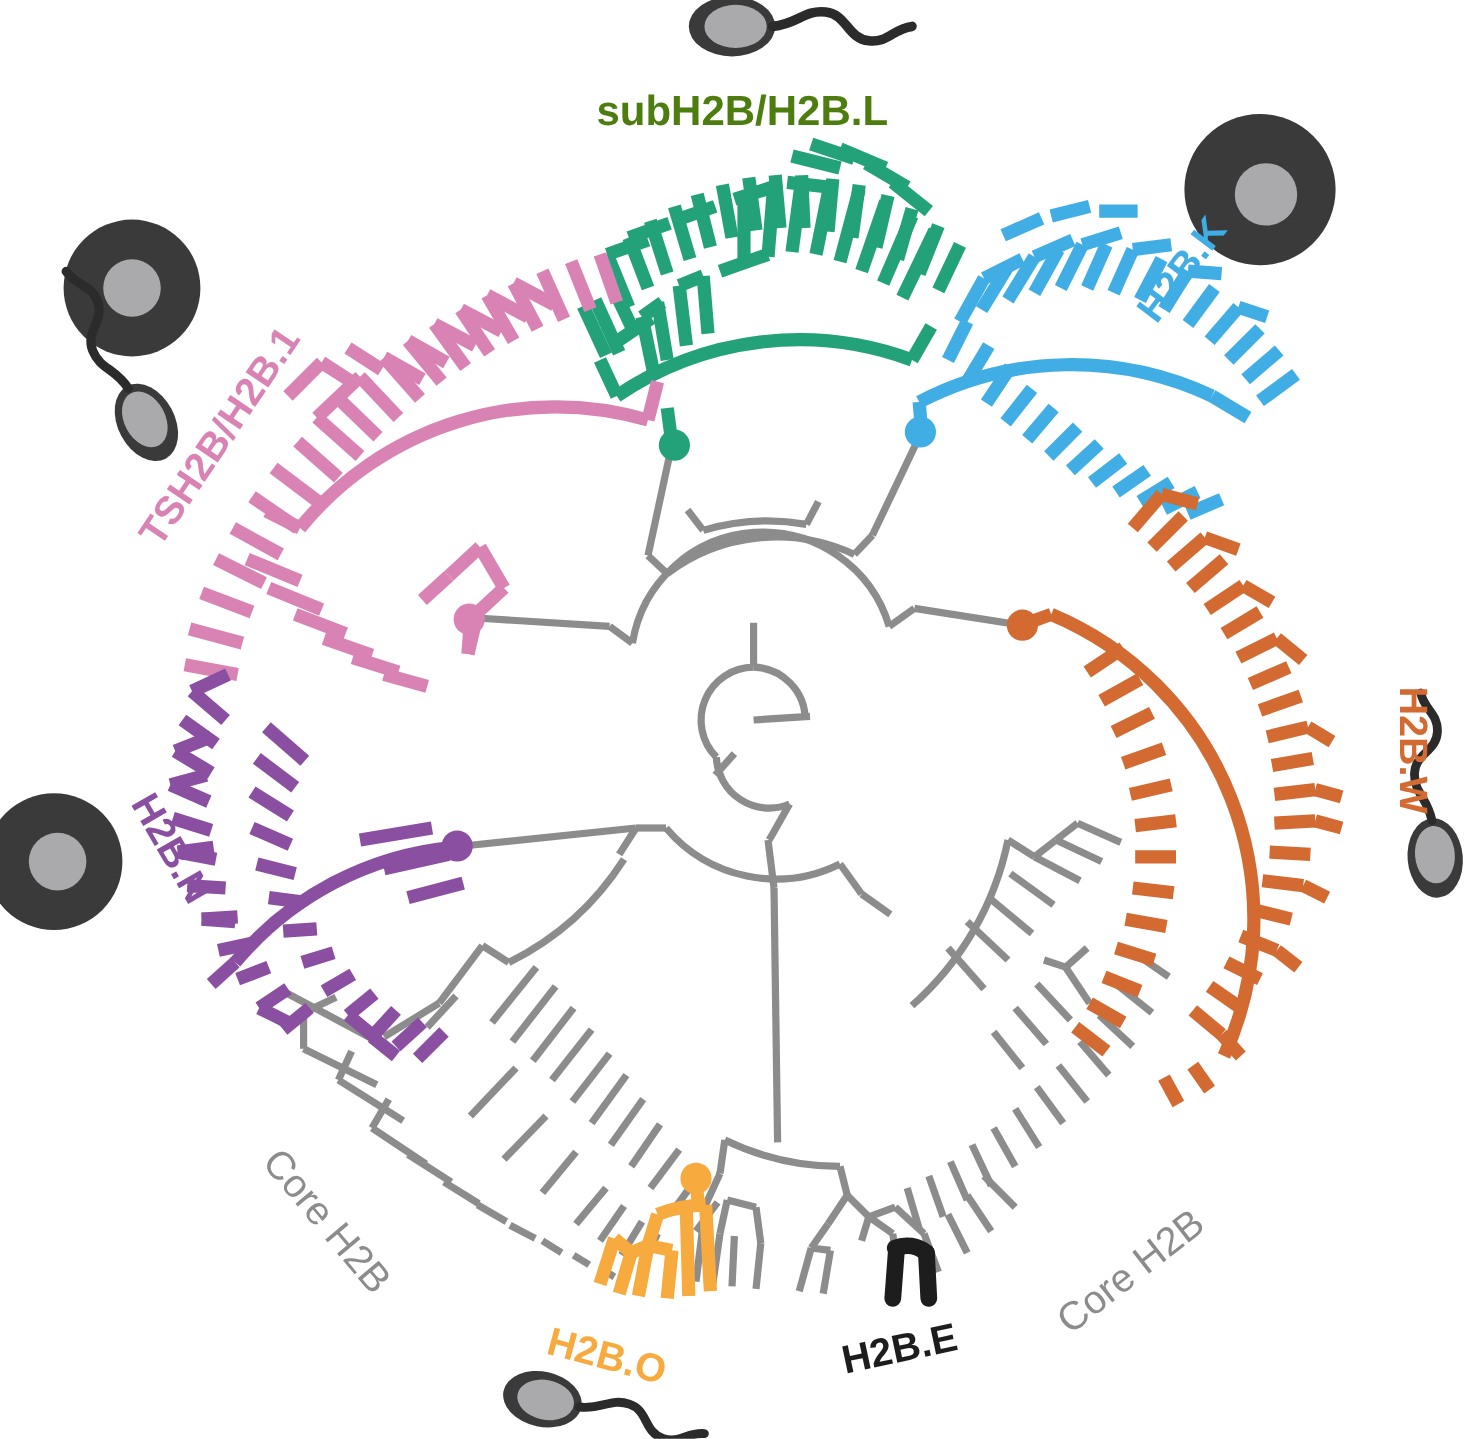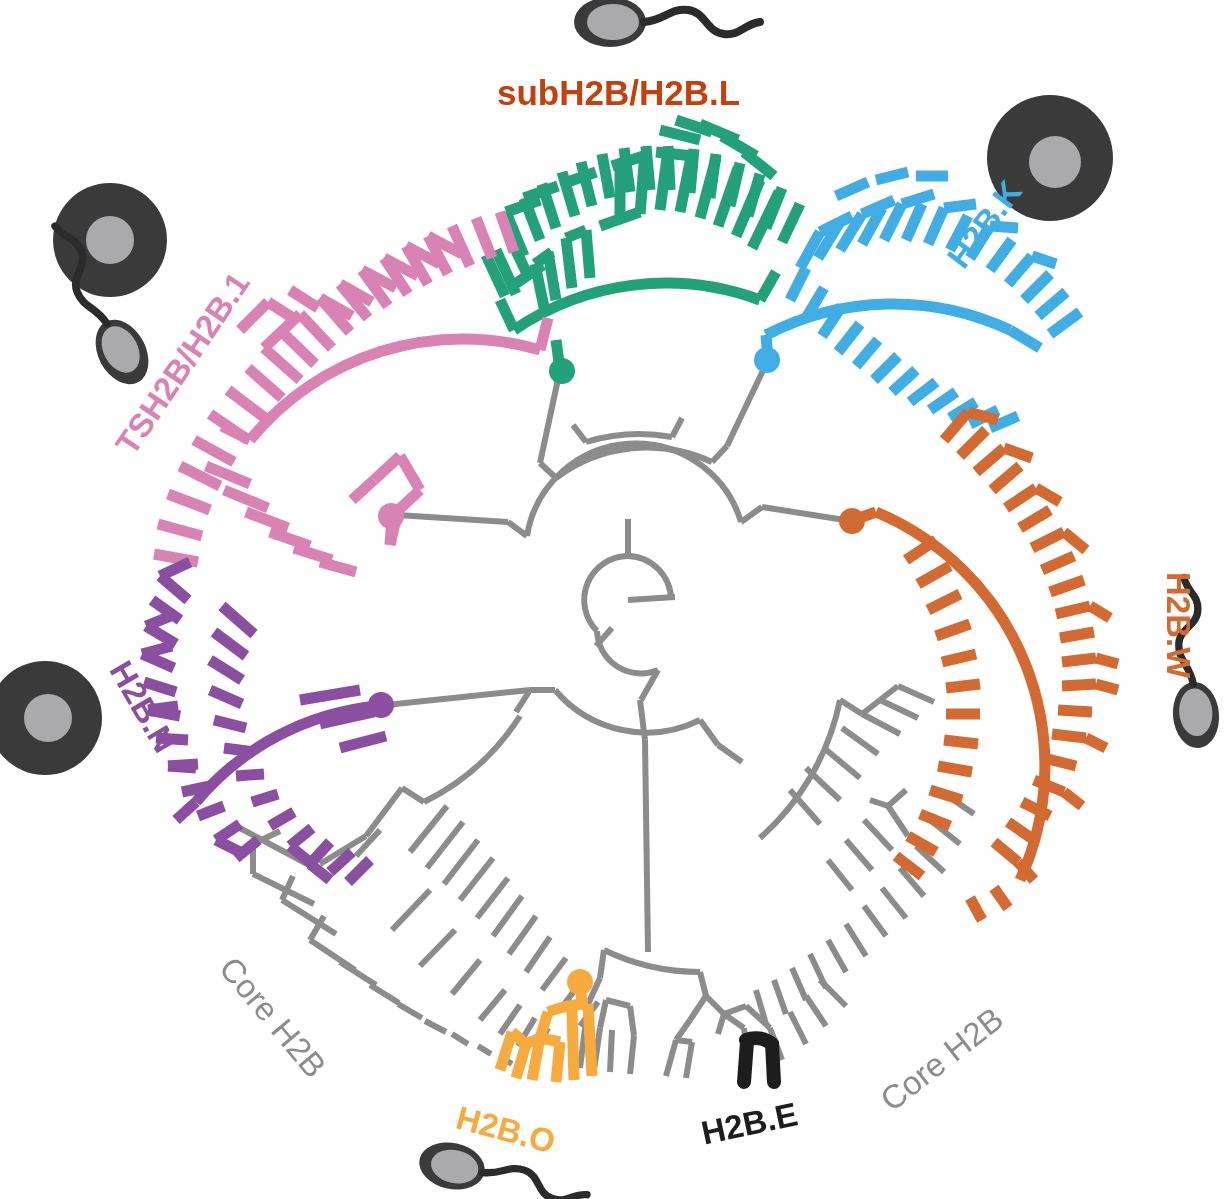--- a/index.html
+++ b/index.html
@@ -450,21 +450,21 @@
     <g>
       <circle cx="45" cy="718" r="57" fill="#3a3a3a"></circle>
       <circle cx="48" cy="718" r="24" fill="#aaaaad"></circle>
     </g>
 
     <g transform="translate(452,1166) rotate(12) scale(0.92)">
       <use href="#spermGlyph"></use>
     </g>
   </svg>
 
-  <div class="lbl" style="left:497px;top:73px;color:#c2410c;font-size:35px;transform:rotate(0deg);">subH2B/H2B.L</div>
+  <div class="lbl" style="left:497px;top:73px;color:#4d7c0f;font-size:35px;transform:rotate(0deg);">subH2B/H2B.L</div>
 
   <div class="lbl" style="left:124px;top:432px;color:#d983b4;font-size:33px;transform:rotate(-56deg);">TSH2B/H2B.1</div>
 
   <div class="lbl" style="left:955px;top:245px;color:#40ade4;font-size:33px;transform:rotate(-53deg);">H2B.K</div>
 
   <div class="lbl" style="left:1178px;top:553px;color:#d26a31;font-size:33px;transform:rotate(90deg);">H2B.W</div>
 
   <div class="lbl" style="left:118px;top:645px;color:#8a4fa0;font-size:33px;transform:rotate(60deg);">H2B.N</div>
 
   <div class="lbl" style="left:457px;top:1098px;color:#f7ab3e;font-size:33px;transform:rotate(15deg);">H2B.O</div>

